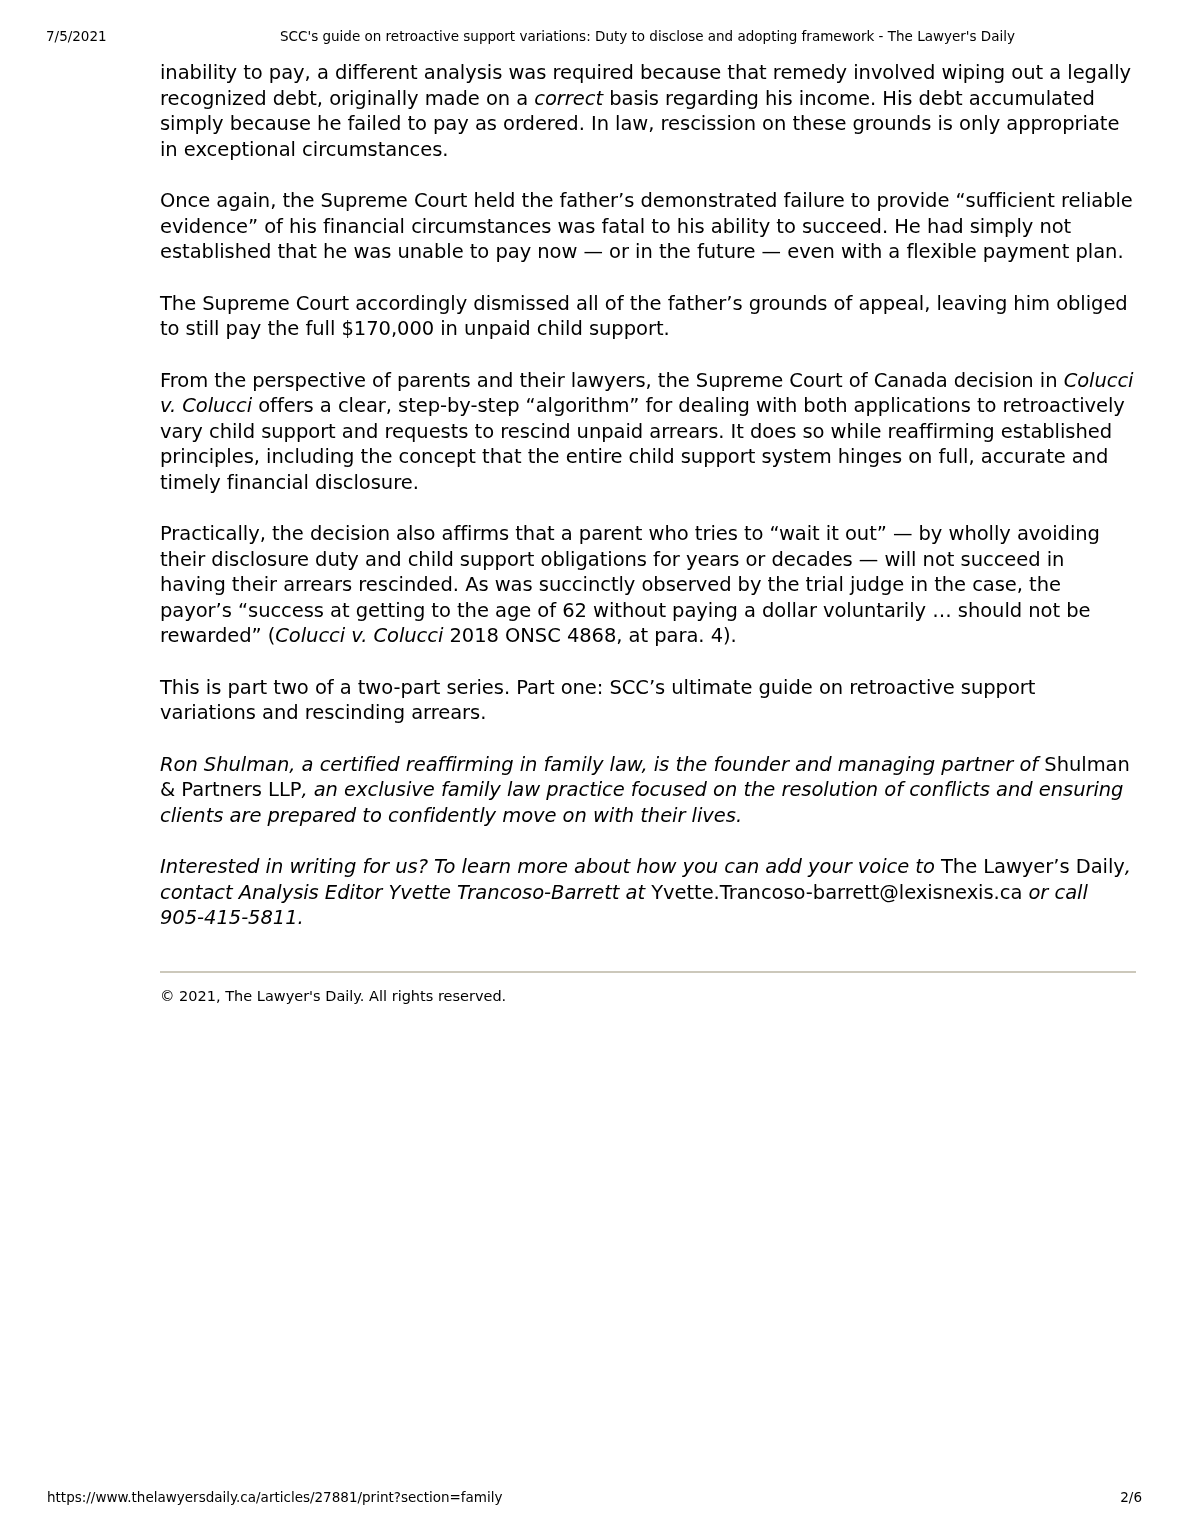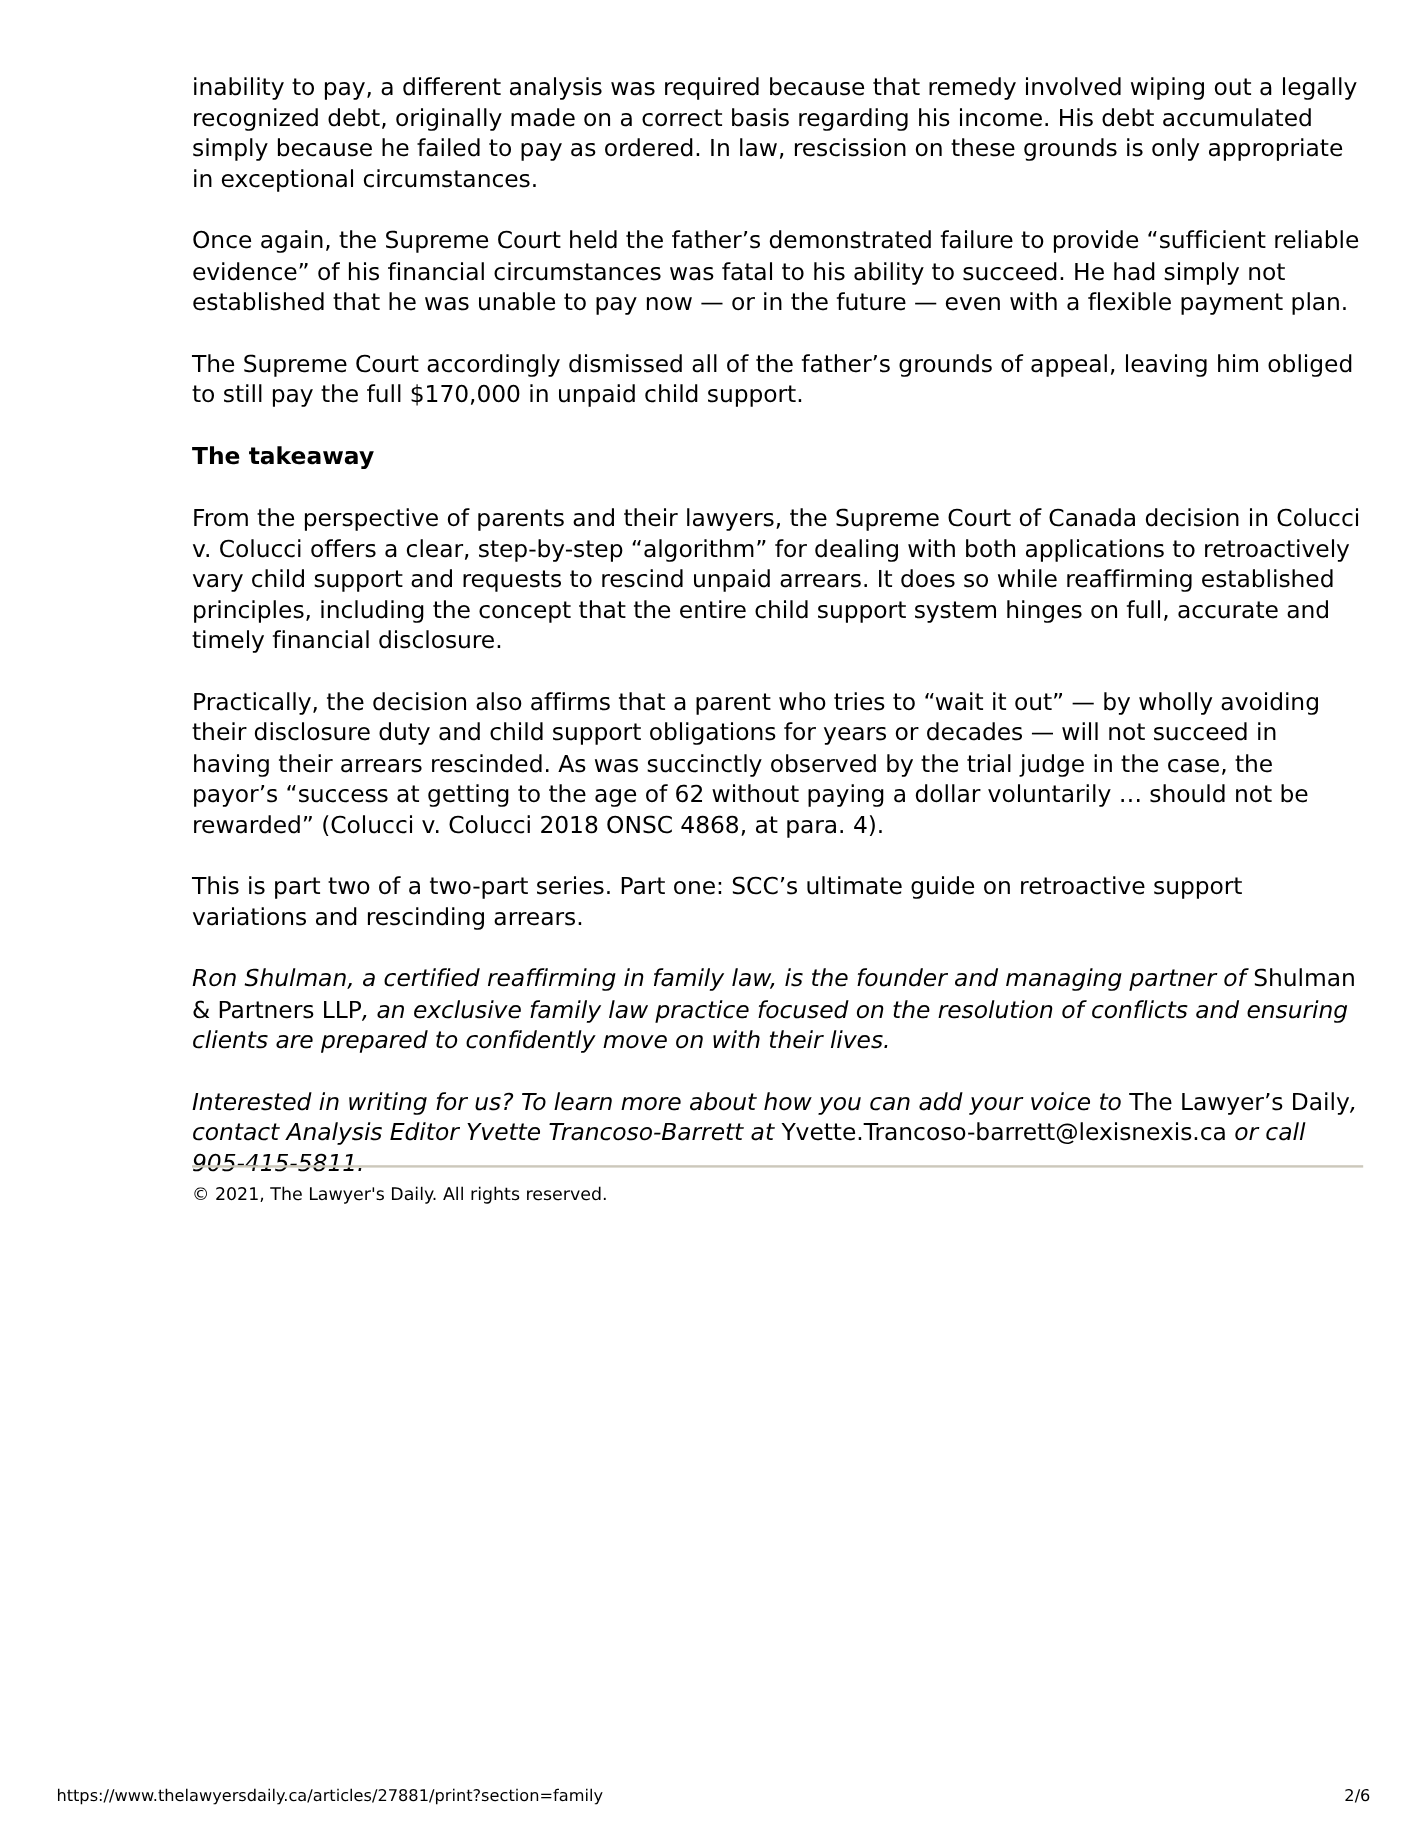--- a/index.html
+++ b/index.html
@@ -62,21 +62,21 @@
     line-height: 25.5px;
     text-align: left;
     letter-spacing: -0.05px;
   }
   h2.section-heading {
     margin: 0 0 26px 0;
     font-size: 19.5px;
     line-height: 25.5px;
     font-weight: bold;
   }
-  .it { }
+  .it { font-style: italic; }
   .up { font-style: normal; margin-top: 44px; }
 
   
   .article p.italic-para {
     font-style: italic;
   }
 
   
   .rule {
     position: absolute;
@@ -116,30 +116,33 @@
     right: 46px;
     top: 0;
     text-align: right;
   }
 </style>
 </head>
 <body>
 
 <div class="page">
 
+  <div class="print-header">
+    <span class="hdr-date">7/5/2021</span>
+    <span class="hdr-title">SCC's guide on retroactive support variations: Duty to disclose and adopting framework - The Lawyer's Daily</span>
+  </div>
 
   <div class="article">
 
     <div id="group-before">
         <p><span class="up">inability to pay, a different analysis was required because that remedy involved wiping out a legally recognized debt, originally made on a </span><span class="it">correct</span><span class="up"> basis regarding his income. His debt accumulated simply because he failed to pay as ordered. In law, rescission on these grounds is only appropriate in exceptional circumstances.</span></p>
         <p><span class="up">Once again, the Supreme Court held the father’s demonstrated failure to provide “sufficient reliable evidence” of his financial circumstances was fatal to his ability to succeed. He had simply not established that he was unable to pay now — or in the future — even with a flexible payment plan.</span></p>
         <p><span class="up">The Supreme Court accordingly dismissed all of the father’s grounds of appeal, leaving him obliged to still pay the full $170,000 in unpaid child support.</span></p>
       </div>
 
-    <h2 class="section-heading">The takeaway</h2>
 
     <div id="group-after">
         <p><span class="up">From the perspective of parents and their lawyers, the Supreme Court of Canada decision in </span><span class="it">Colucci v. Colucci</span><span class="up"> offers a clear, step-by-step “algorithm” for dealing with both applications to retroactively vary child support and requests to rescind unpaid arrears. It does so while reaffirming established principles, including the concept that the entire child support system hinges on full, accurate and timely financial disclosure.</span></p>
         <p><span class="up">Practically, the decision also affirms that a parent who tries to “wait it out” — by wholly avoiding their disclosure duty and child support obligations for years or decades — will not succeed in having their arrears rescinded. As was succinctly observed by the trial judge in the case, the payor’s “success at getting to the age of 62 without paying a dollar voluntarily … should not be rewarded” (</span><span class="it">Colucci v. Colucci</span><span class="up"> 2018 ONSC 4868, at para. 4).</span></p>
         <p><span class="up">This is part two of a two-part series. Part one: SCC’s ultimate guide on retroactive support variations and rescinding arrears.</span></p>
         <p class="italic-para"><span class="it">Ron Shulman, a certified reaffirming in family law, is the founder and managing partner of </span><span class="up">Shulman &amp; Partners LLP</span><span class="it">, an exclusive family law practice focused on the resolution of conflicts and ensuring clients are prepared to confidently move on with their lives.</span></p>
         <p class="italic-para"><span class="it">Interested in writing for us? To learn more about how you can add your voice to </span><span class="up">The Lawyer’s Daily</span><span class="it">, contact Analysis Editor Yvette Trancoso-Barrett at </span><span class="up">Yvette.Trancoso-barrett@lexisnexis.ca</span><span class="it"> or call 905-415-5811.</span></p>
       </div>
 
   </div>

